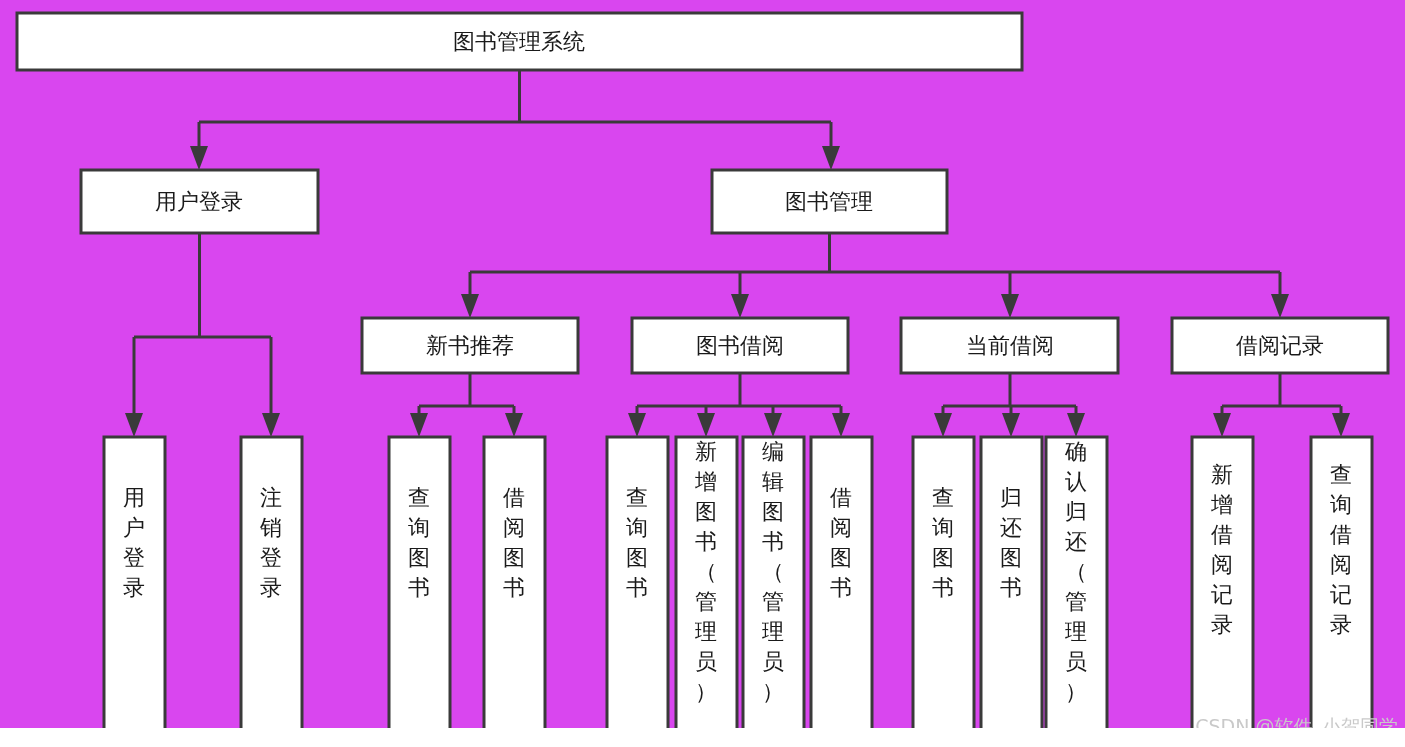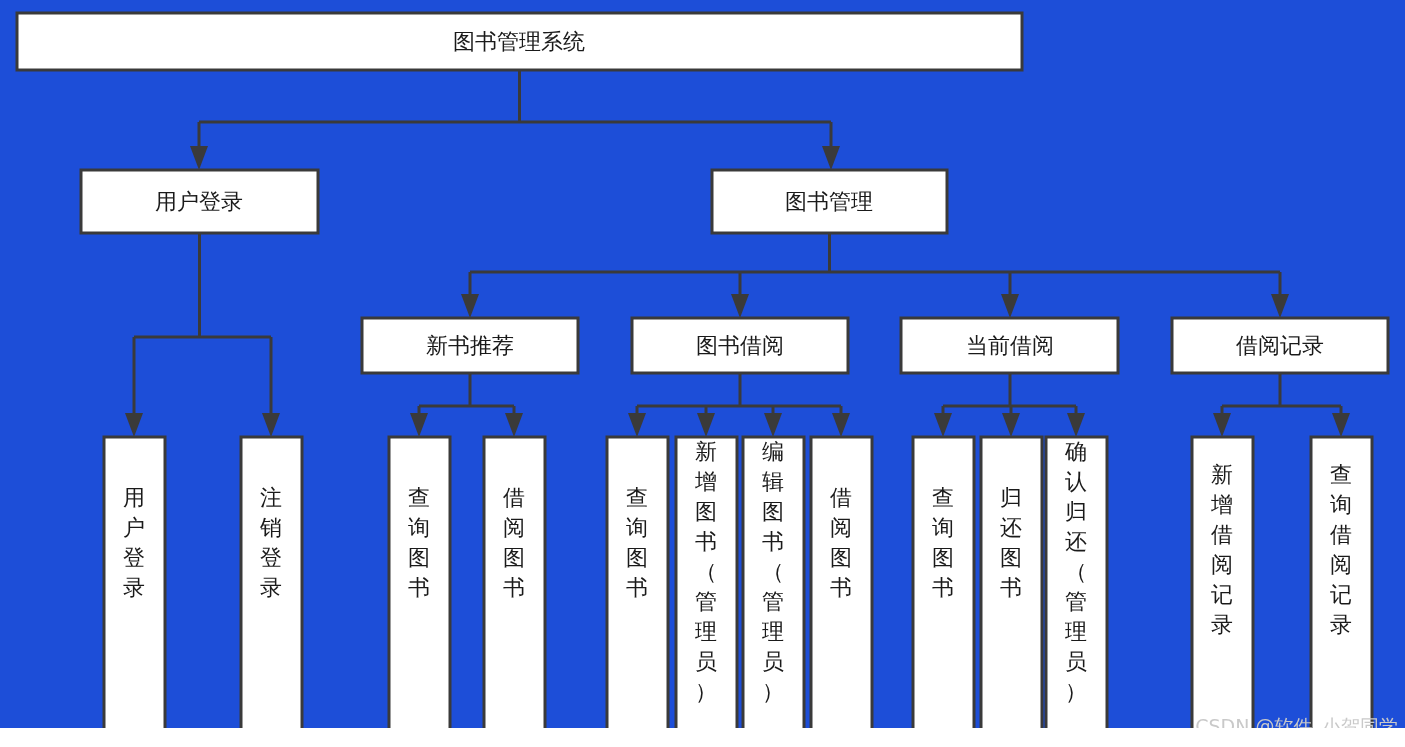--- a/index.html
+++ b/index.html
@@ -8,21 +8,21 @@
     padding: 0;
     background: #ffffff;
   }
   body {
     font-family: "DejaVu Sans", "Liberation Sans", sans-serif;
   }
   #diagram-root {
     position: relative;
     width: 1405px;
     height: 728px;
-    background: #1d4ed8;
+    background: #d946ef;
     overflow: hidden;
   }
   svg.diagram-canvas {
     position: absolute;
     top: 0;
     left: 0;
     width: 1405px;
     height: 747px;
     display: block;
   }

